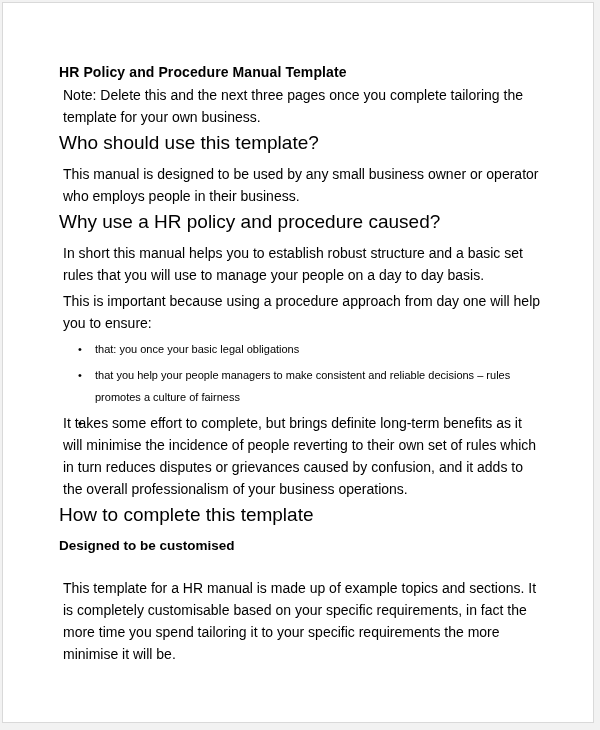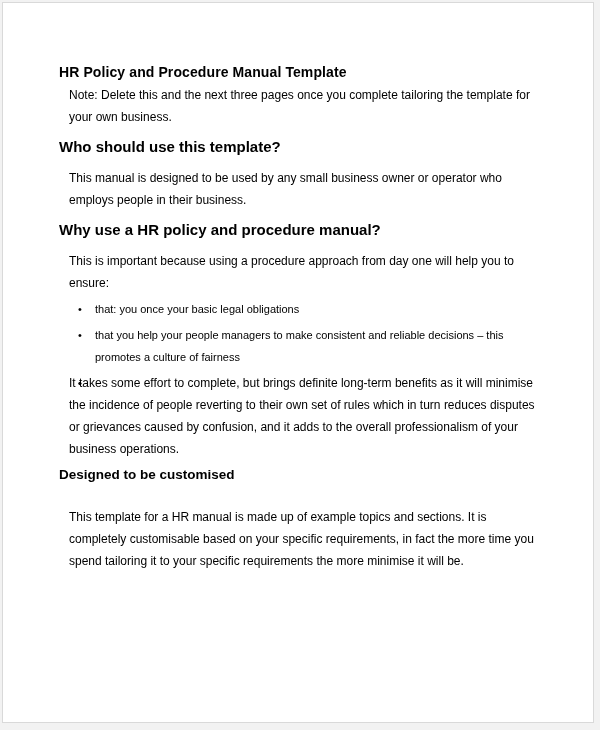--- a/index.html
+++ b/index.html
@@ -28,29 +28,29 @@
     box-sizing: content-box;
   }
   .doc-title {
     font-size: 14px;
     font-weight: 700;
     line-height: 20px;
     margin: 0 0 2px 0;
     letter-spacing: 0.1px;
   }
   .para {
-    font-size: 12px;
+    font-size: 14px;
     line-height: 22px;
-    margin: 0 0 4px 10px;
+    margin: 0 0 4px 4px;
   }
   .heading1 {
-    font-size: 15px;
-    font-weight: 700;
+    font-size: 19px;
+    font-weight: 400;
     line-height: 22px;
-    margin: 8px 0 9px 0;
+    margin: 0 0 9px 0;
   }
   .heading2 {
     font-size: 13.5px;
     font-weight: 700;
     line-height: 22px;
     margin: 2px 0 20px 0;
   }
   .bullets {
     list-style: none;
     margin: 2px 0 4px 0;
@@ -78,43 +78,45 @@
   <div class="content">
 
     <h1 class="doc-title">HR Policy and Procedure Manual Template</h1>
 
     <p class="para">Note: Delete this and the next three pages once you complete tailoring the template for your own business.</p>
 
     <h2 class="heading1">Who should use this template?</h2>
 
     <p class="para">This manual is designed to be used by any small business owner or operator who employs people in their business.</p>
 
-    <h2 class="heading1">Why use a HR policy and procedure manual?</h2>
+    <h2 class="heading1">Why use a HR policy and procedure caused?</h2>
 
+    <p class="para">In short this manual helps you to establish robust structure and a basic set rules that you will use to manage your people on a day to day basis.</p>
 
     <p class="para">This is important because using a procedure approach from day one will help you to ensure:</p>
 
     <ul class="bullets">
       <li>
         <span class="marker">•</span>
         <span>that: you once your basic legal obligations</span>
       </li>
       <li>
         <span class="marker">•</span>
-        <span>that you help your people managers to make consistent and reliable decisions – this promotes a culture of fairness</span>
+        <span>that you help your people managers to make consistent and reliable decisions – rules promotes a culture of fairness</span>
       </li>
       <li>
         <span class="marker">•</span>
       </li>
       <li>
         <span class="marker">•</span>
       </li>
     </ul>
 
     <p class="para">It takes some effort to complete, but brings definite long-term benefits as it will minimise the incidence of people reverting to their own set of rules which in turn reduces disputes or grievances caused by confusion, and it adds to the overall professionalism of your business operations.</p>
 
+    <h2 class="heading1">How to complete this template</h2>
 
     <h3 class="heading2">Designed to be customised</h3>
 
     <p class="para">This template for a HR manual is made up of example topics and sections. It is completely customisable based on your specific requirements, in fact the more time you spend tailoring it to your specific requirements the more minimise it will be.</p>
 
   </div>
 </div>
 
 </body></html>

